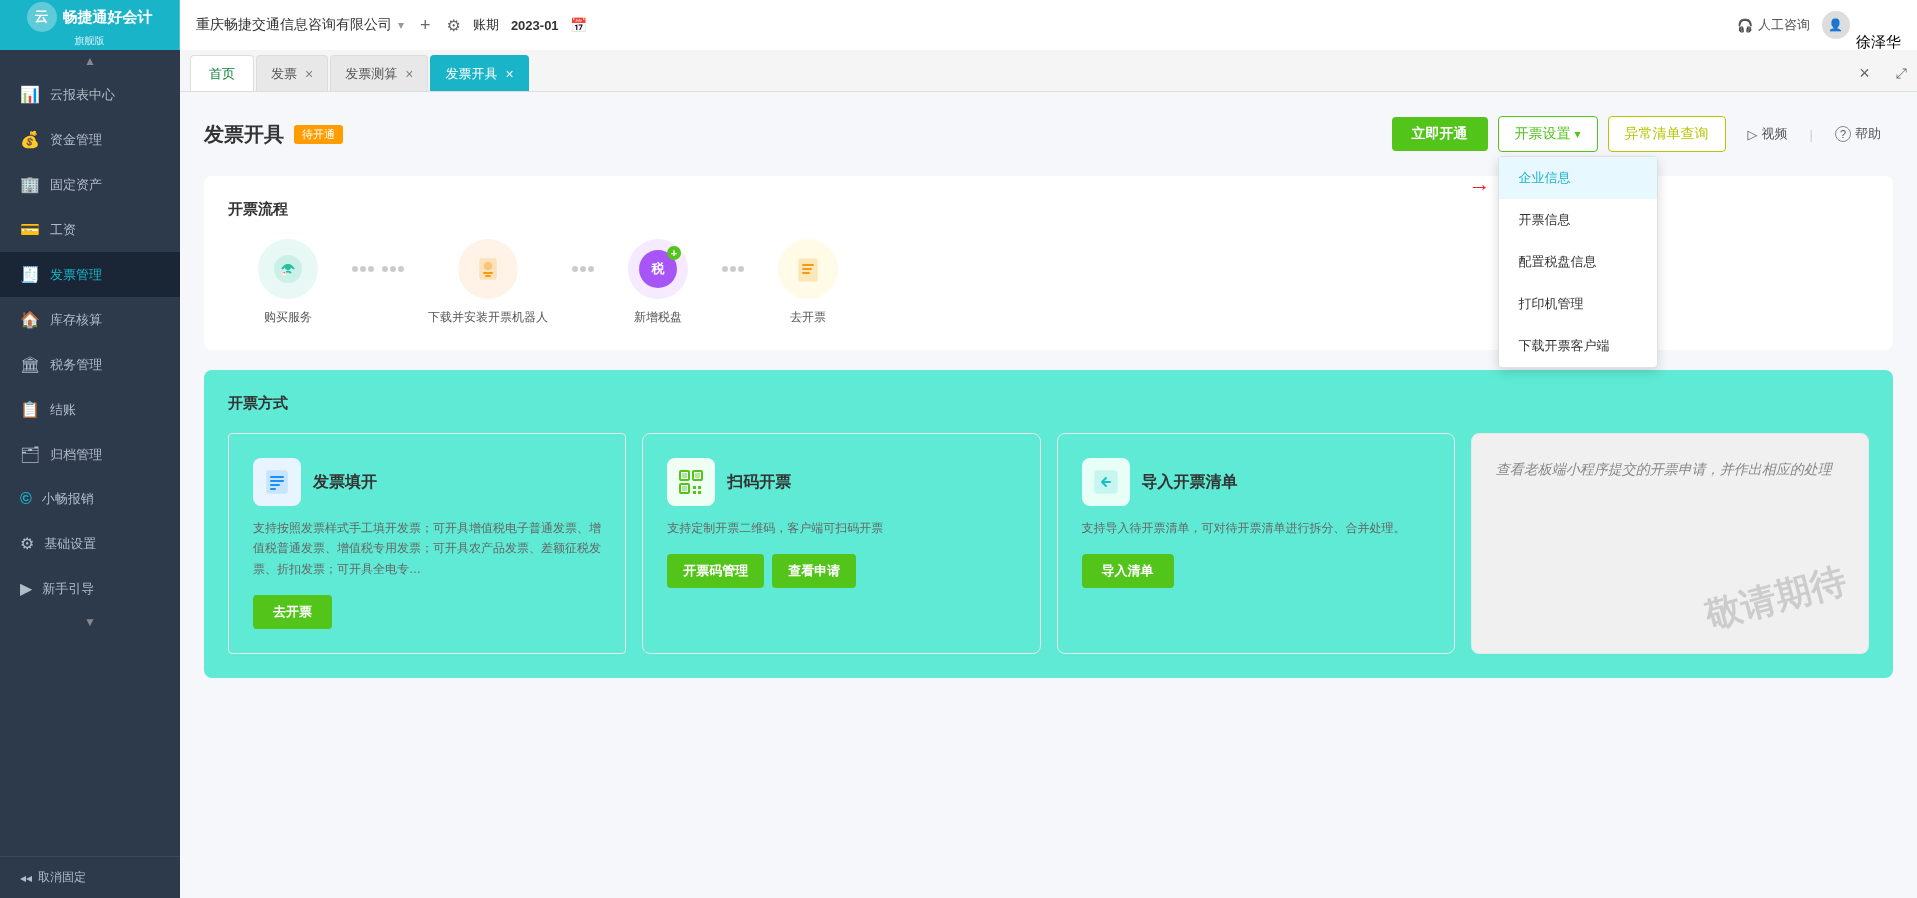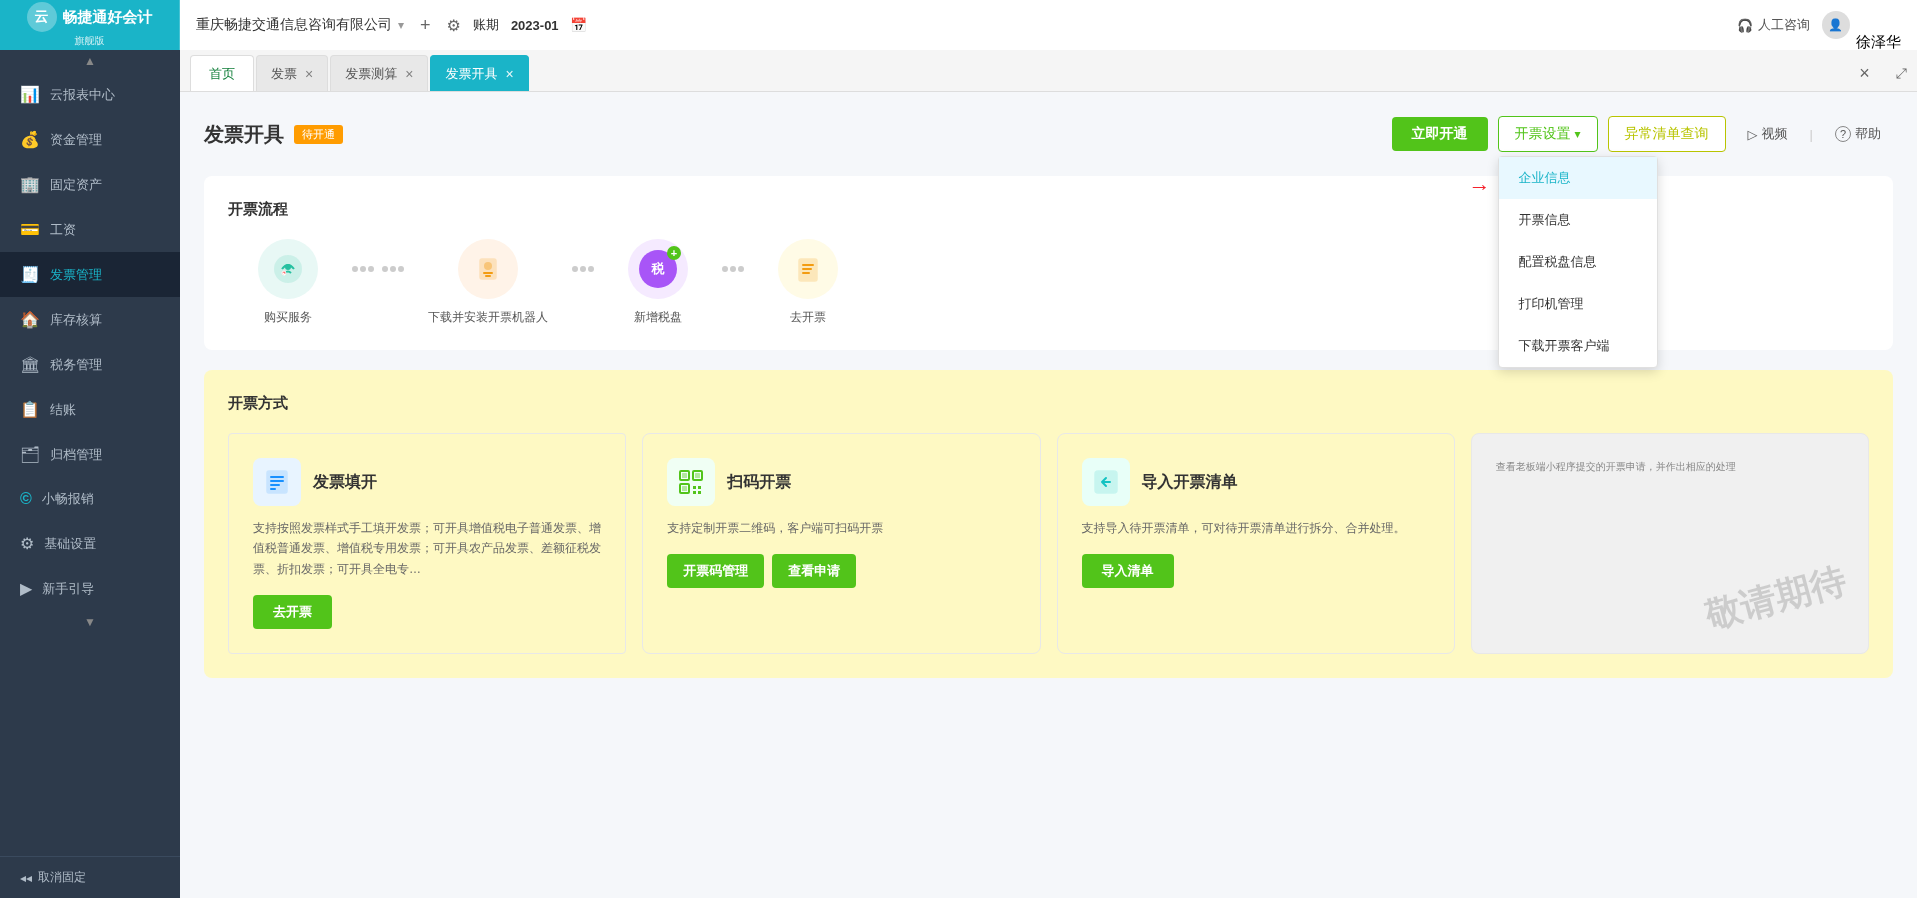--- a/index.html
+++ b/index.html
@@ -229,21 +229,21 @@
                   <rect x="10" y="11" width="12" height="2" rx="1" fill="#f39c12"></rect>
                   <rect x="10" y="15" width="10" height="2" rx="1" fill="#f39c12"></rect>
                   <rect x="10" y="19" width="8" height="2" rx="1" fill="#f39c12"></rect>
                 </svg>
             </div>
             <span style="font-size:12px; color:#555; text-align:center;">去开票</span>
           </div>
         </div>
       </div>
 
-      <div style="background:#fef9c3; border-radius:8px; padding:24px;">
+      <div style="background:#5eead4; border-radius:8px; padding:24px;">
         <div style="font-size:15px; font-weight:bold; color:#333; margin-bottom:20px;">开票方式</div>
         <div style="display:grid; grid-template-columns:1fr 1fr 1fr 1fr; gap:16px;">
 
           <div style="border:1px solid #e8e8e8; border-radius:4px; padding:24px;">
             <div style="display:flex; align-items:center; gap:12px; margin-bottom:12px;">
               <div style="width:48px; height:48px; border-radius:8px; background:#e8f4ff; display:flex; align-items:center; justify-content:center;">
                 <svg width="28" height="28" viewBox="0 0 28 28">
                     <rect x="4" y="3" width="20" height="22" rx="2" fill="#1890ff" opacity="0.15" stroke="#1890ff" stroke-width="1.5"></rect>
                     <rect x="7" y="8" width="14" height="2" rx="1" fill="#1890ff"></rect>
                     <rect x="7" y="12" width="14" height="2" rx="1" fill="#1890ff"></rect>
@@ -290,21 +290,21 @@
                     <path d="M18 14 L10 14 M14 10 L10 14 L14 18" stroke="#13c2c2" stroke-width="2" fill="none" stroke-linecap="round" stroke-linejoin="round"></path>
                   </svg>
               </div>
               <span style="font-size:16px; font-weight:bold; color:#333;">导入开票清单</span>
             </div>
             <p style="font-size:12px; color:#666; line-height:1.7; margin-bottom:16px;">支持导入待开票清单，可对待开票清单进行拆分、合并处理。</p>
             <button style="background:#52c41a; color:#fff; border:none; padding:8px 20px; border-radius:4px; cursor:pointer; font-size:13px; font-weight:bold;">导入清单</button>
           </div>
 
           <div style="border:1px solid #e8e8e8; border-radius:8px; padding:24px; background:#f0f0f0; position:relative; overflow:hidden;">
-            <p style="font-size:10px; color:#888; line-height:1.7; margin-bottom:32px;">查看老板端小程序提交的开票申请，并作出相应的处理</p>
+            <p style="font-size:14px; color:#888; line-height:1.7; margin-bottom:32px;font-style:italic;">查看老板端小程序提交的开票申请，并作出相应的处理</p>
             <div style="position:absolute; bottom:30px; right:20px; font-size:36px; font-weight:bold; color:rgba(0,0,0,0.15); transform:rotate(-15deg); white-space:nowrap;">敬请期待</div>
           </div>
 
         </div>
       </div>
 
     </div>
   </div>
 </div>
 

